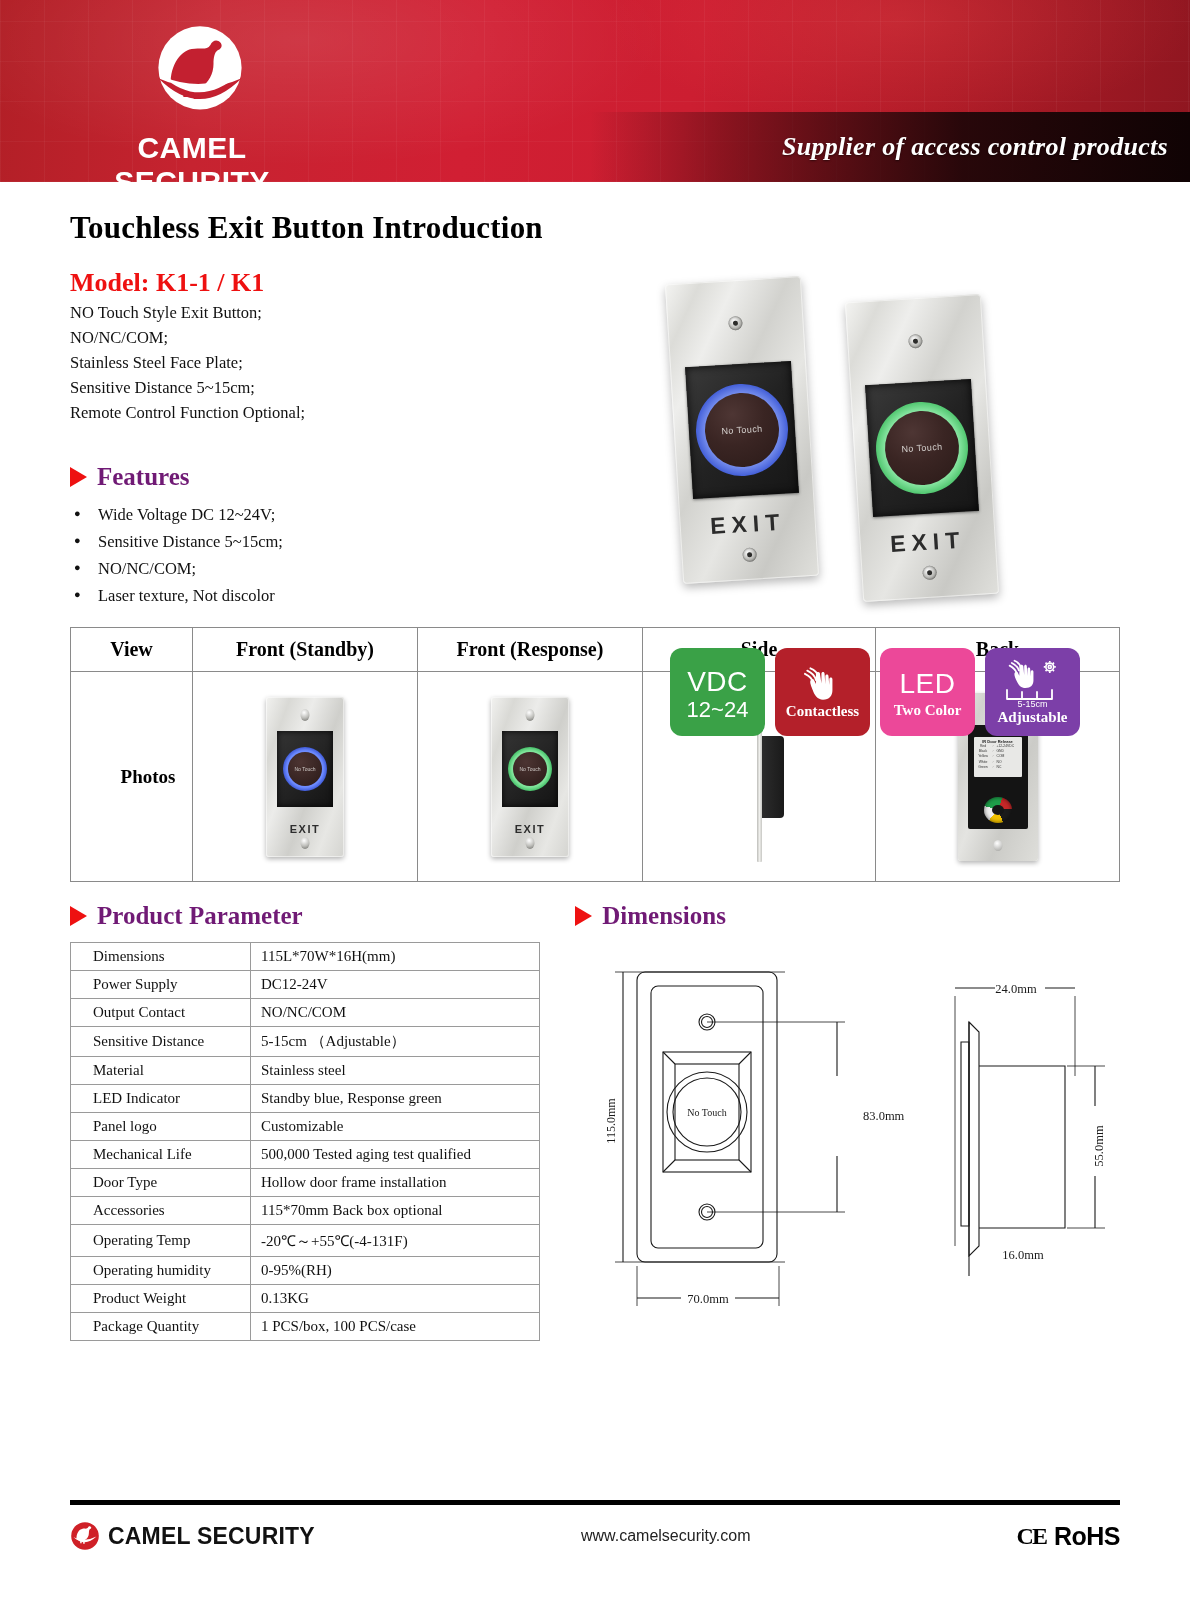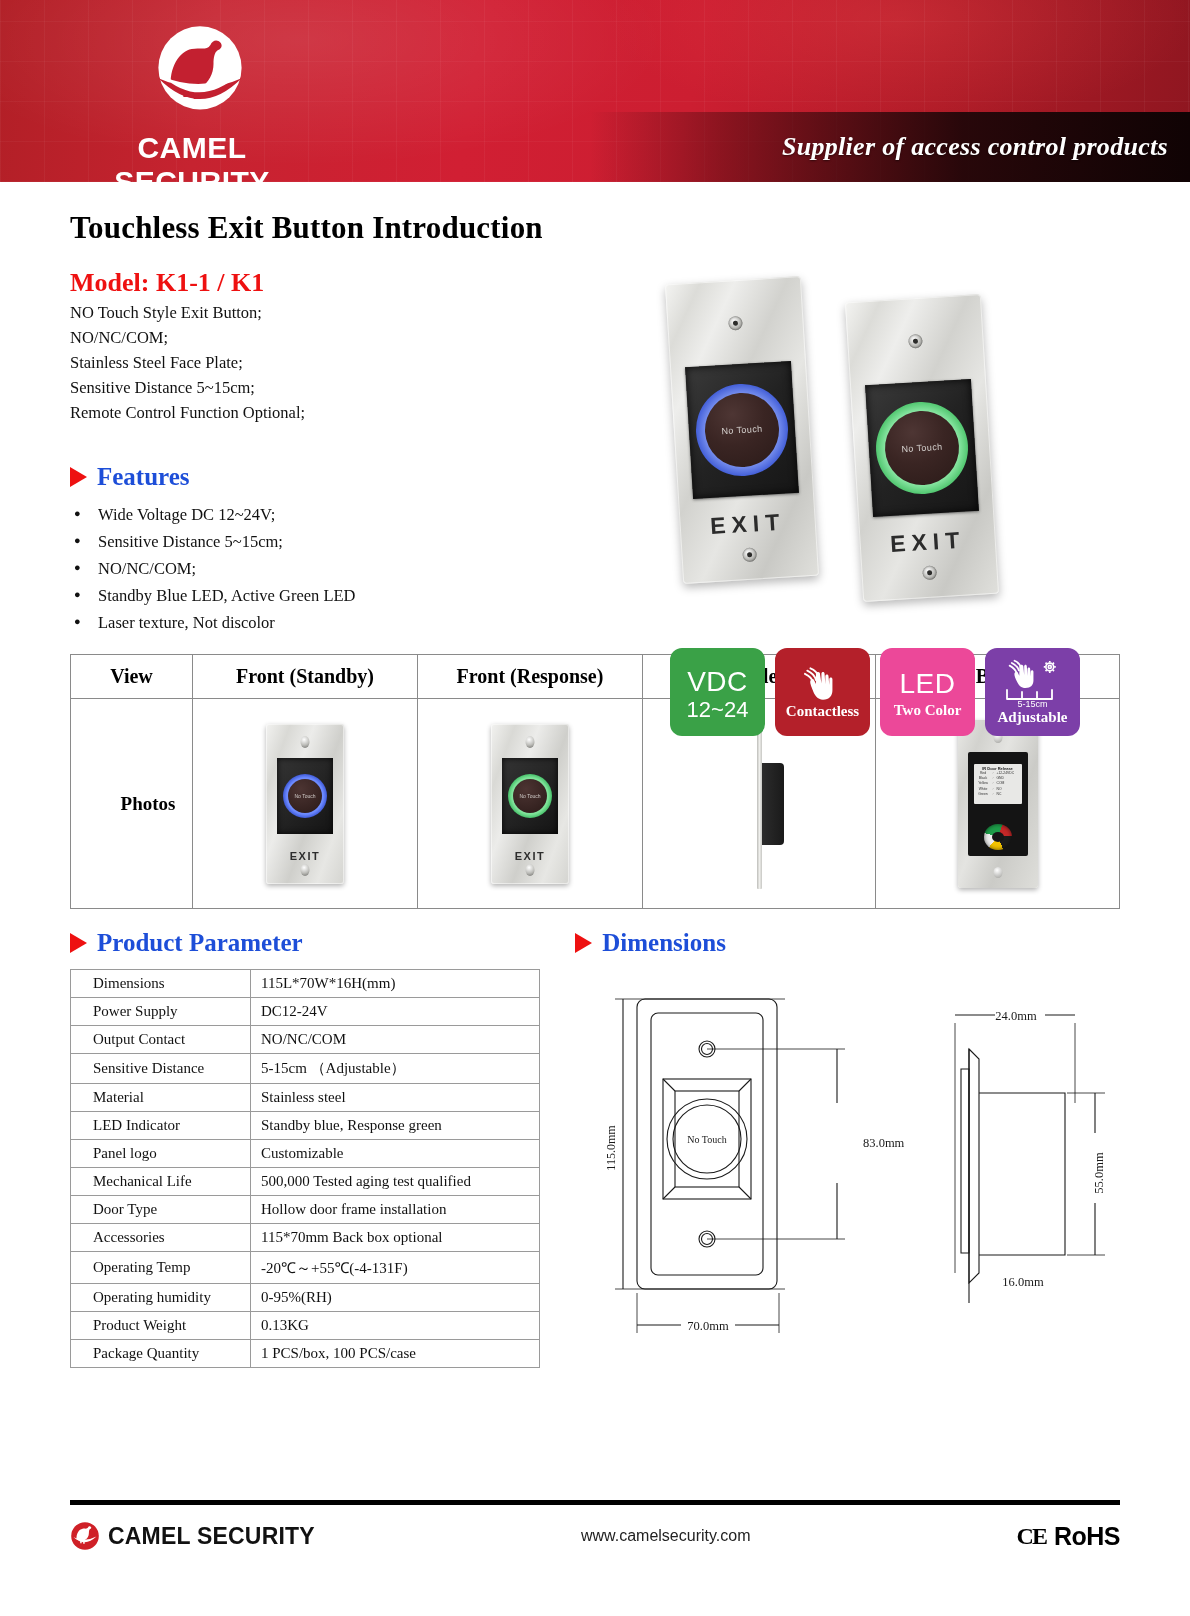--- a/index.html
+++ b/index.html
@@ -70,21 +70,21 @@
     font-size: 26px;
     font-weight: bold;
     color: #ee1111;
     margin-top: 22px;
   }
   .intro-list { margin-top: 2px; }
   .intro-list div { font-size: 16.5px; color: #111; line-height: 25px; }
 
   .section-head {
     display: flex; align-items: center; gap: 10px;
-    color: #1d4ed8; font-weight: bold; font-size: 25px;
+    color: #701a75; font-weight: bold; font-size: 25px;
   }
   .tri {
     width: 0; height: 0;
     border-left: 17px solid #ee1111;
     border-top: 10px solid transparent;
     border-bottom: 10px solid transparent;
   }
   .feature-list { margin-top: 10px; list-style: none; }
   .feature-list li {
     font-size: 16.5px; color: #111; line-height: 27px;
@@ -324,21 +324,20 @@
 
   <div style="margin-top:38px">
     <div class="section-head">
       <span class="tri"></span>
       <span>Features</span>
     </div>
     <ul class="feature-list">
       <li>Wide Voltage DC 12~24V;</li>
       <li>Sensitive Distance 5~15cm;</li>
       <li>NO/NC/COM;</li>
-      <li>Standby Blue LED, Active Green LED</li>
       <li>Laser texture, Not discolor</li>
     </ul>
   </div>
 
   <table class="photo-table">
     <thead>
       <tr>
         <th style="width:122px">View</th>
         <th style="width:225px">Front (Standby)</th>
         <th style="width:225px">Front (Response)</th>

